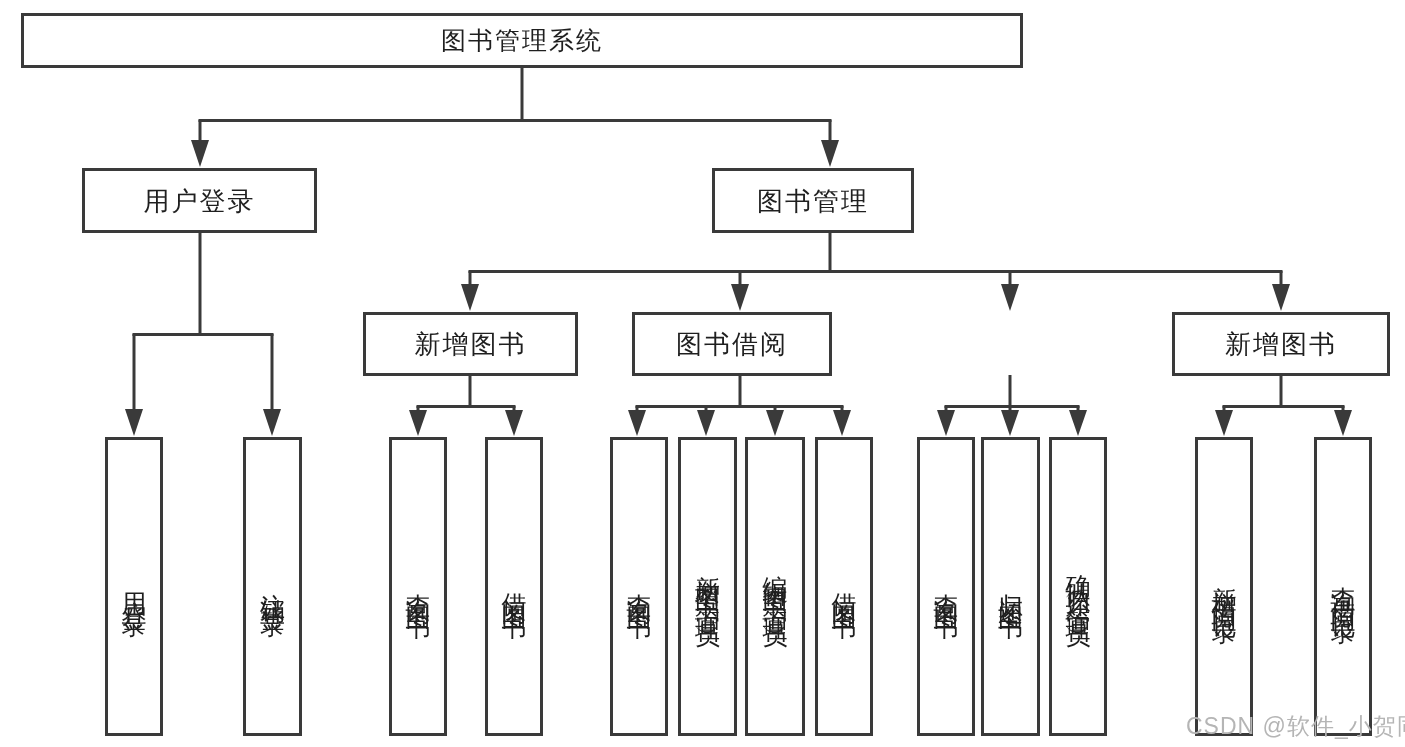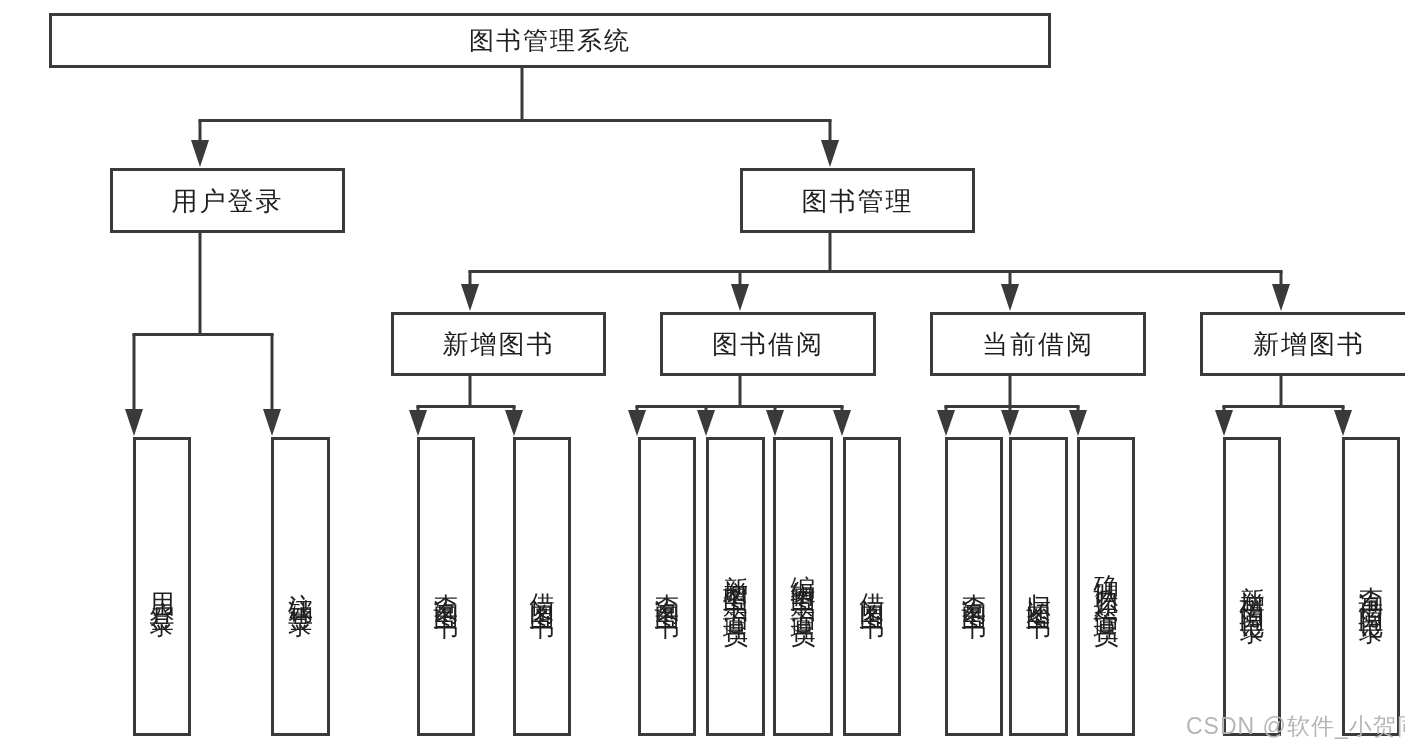--- a/index.html
+++ b/index.html
@@ -22,21 +22,20 @@
   .node{
     position:absolute;
     box-sizing:border-box;
     border:3px solid var(--line);
     background:#fff;
     display:flex;
     align-items:center;
     justify-content:center;
     color:var(--text);
     z-index:2;
-    margin-left:28px;
   }
   .node.h span{
     font-size:26px;
     letter-spacing:2px;
     white-space:nowrap;
     line-height:1;
   }
   .node.root span{font-size:25px;}
   .node.v span{
     writing-mode:vertical-rl;
@@ -137,32 +136,29 @@
     </g>
   </svg>
 
   <div class="node h root" style="left:21px;top:13px;width:1002px;height:55px">
     <span>图书管理系统</span>
   </div>
 
   <div class="node h" style="left:82px;top:168px;width:235px;height:65px">
     <span>用户登录</span>
   </div>
-  <div class="node h" style="left:712px;top:168px;width:235px;height:65px">
+  <div class="node h" style="left:712px;top:168px;width:202px;height:65px">
     <span>图书管理</span>
   </div>
 
   <div class="node h" style="left:363px;top:312px;width:215px;height:64px">
     <span>新增图书</span>
   </div>
-  <div class="node h" style="left:632px;top:312px;width:216px;height:64px">
+  <div class="node h" style="left:632px;top:312px;width:200px;height:64px">
     <span>图书借阅</span>
-  </div>
-  <div class="node h" style="left:902px;top:312px;width:216px;height:64px">
-    <span>当前借阅</span>
   </div>
   <div class="node h" style="left:1172px;top:312px;width:218px;height:64px">
     <span>新增图书</span>
   </div>
 
   <div class="node v" style="left:105px;top:437px;width:58px;height:299px">
     <span>用户登录</span>
   </div>
   <div class="node v" style="left:243px;top:437px;width:59px;height:299px">
     <span>注销登录</span>

